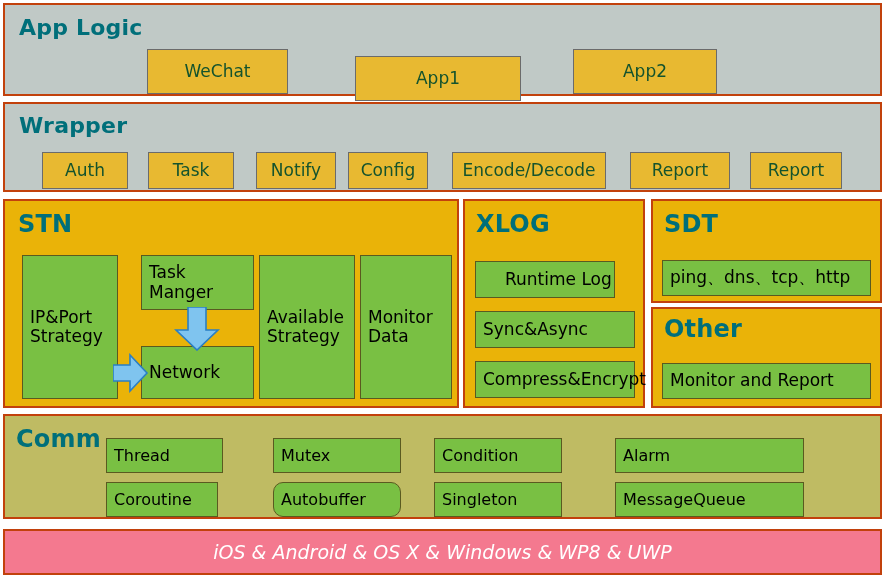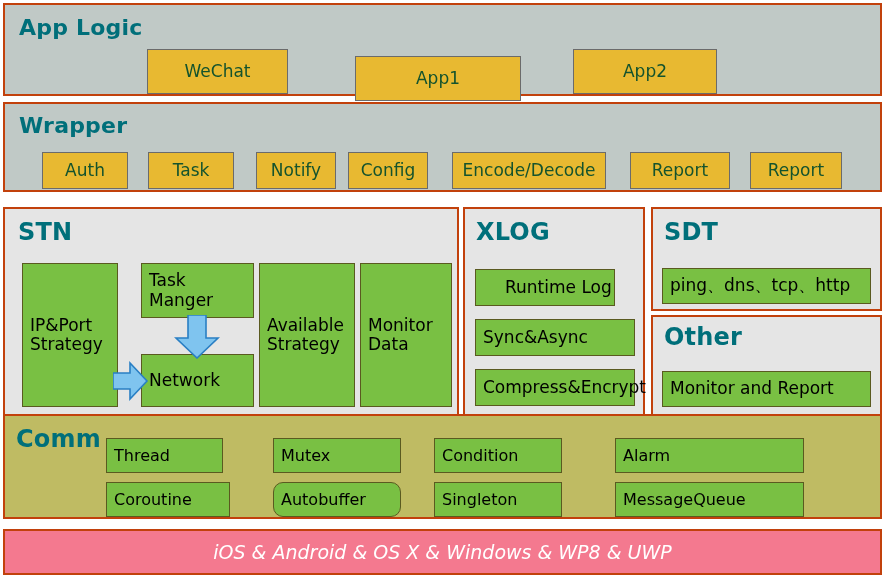--- a/index.html
+++ b/index.html
@@ -29,21 +29,21 @@
     position: absolute;
     font-weight: bold;
     color: #006f7a;
     font-family: "DejaVu Sans", sans-serif;
     letter-spacing: 0.2px;
     white-space: nowrap;
   }
 
   
   .gray-panel   { background: #c0c9c6; }
-  .orange-panel { background: #e5e5e5; margin-top: 8px; }
+  .orange-panel { background: #eab308; }
   .khaki-panel  { background: #bfbb63; }
   .pink-panel   { background: #f4798f; }
 
   
   .box {
     position: absolute;
     box-sizing: border-box;
     display: flex;
     align-items: center;
     justify-content: center;
@@ -160,21 +160,21 @@
   </div>
 
   <div class="panel khaki-panel" style="left:3px; top:414px; width:879px; height:105px;">
     <div class="panel-title" style="left:11px; top:9px; font-size:24px;">Comm</div>
 
     <div class="box green-box left" style="left:101px; top:22px; width:117px; height:35px; font-size:16px;">Thread</div>
     <div class="box green-box left" style="left:268px; top:22px; width:128px; height:35px; font-size:16px;">Mutex</div>
     <div class="box green-box left" style="left:429px; top:22px; width:128px; height:35px; font-size:16px;">Condition</div>
     <div class="box green-box left" style="left:610px; top:22px; width:189px; height:35px; font-size:16px;">Alarm</div>
 
-    <div class="box green-box left" style="left:101px; top:66px; width:124px; height:35px; font-size:16px;">Coroutine</div>
+    <div class="box green-box left" style="left:101px; top:66px; width:112px; height:35px; font-size:16px;">Coroutine</div>
     <div class="box green-box left" style="left:268px; top:66px; width:128px; height:35px; font-size:16px;border-radius:10px;">Autobuffer</div>
     <div class="box green-box left" style="left:429px; top:66px; width:128px; height:35px; font-size:16px;">Singleton</div>
     <div class="box green-box left" style="left:610px; top:66px; width:189px; height:35px; font-size:16px;">MessageQueue</div>
   </div>
 
   <div class="panel pink-panel" style="left:3px; top:529px; width:879px; height:46px;">
     <div class="pink-label">iOS &amp; Android &amp; OS X &amp; Windows &amp; WP8 &amp; UWP</div>
   </div>
 
 </div>

